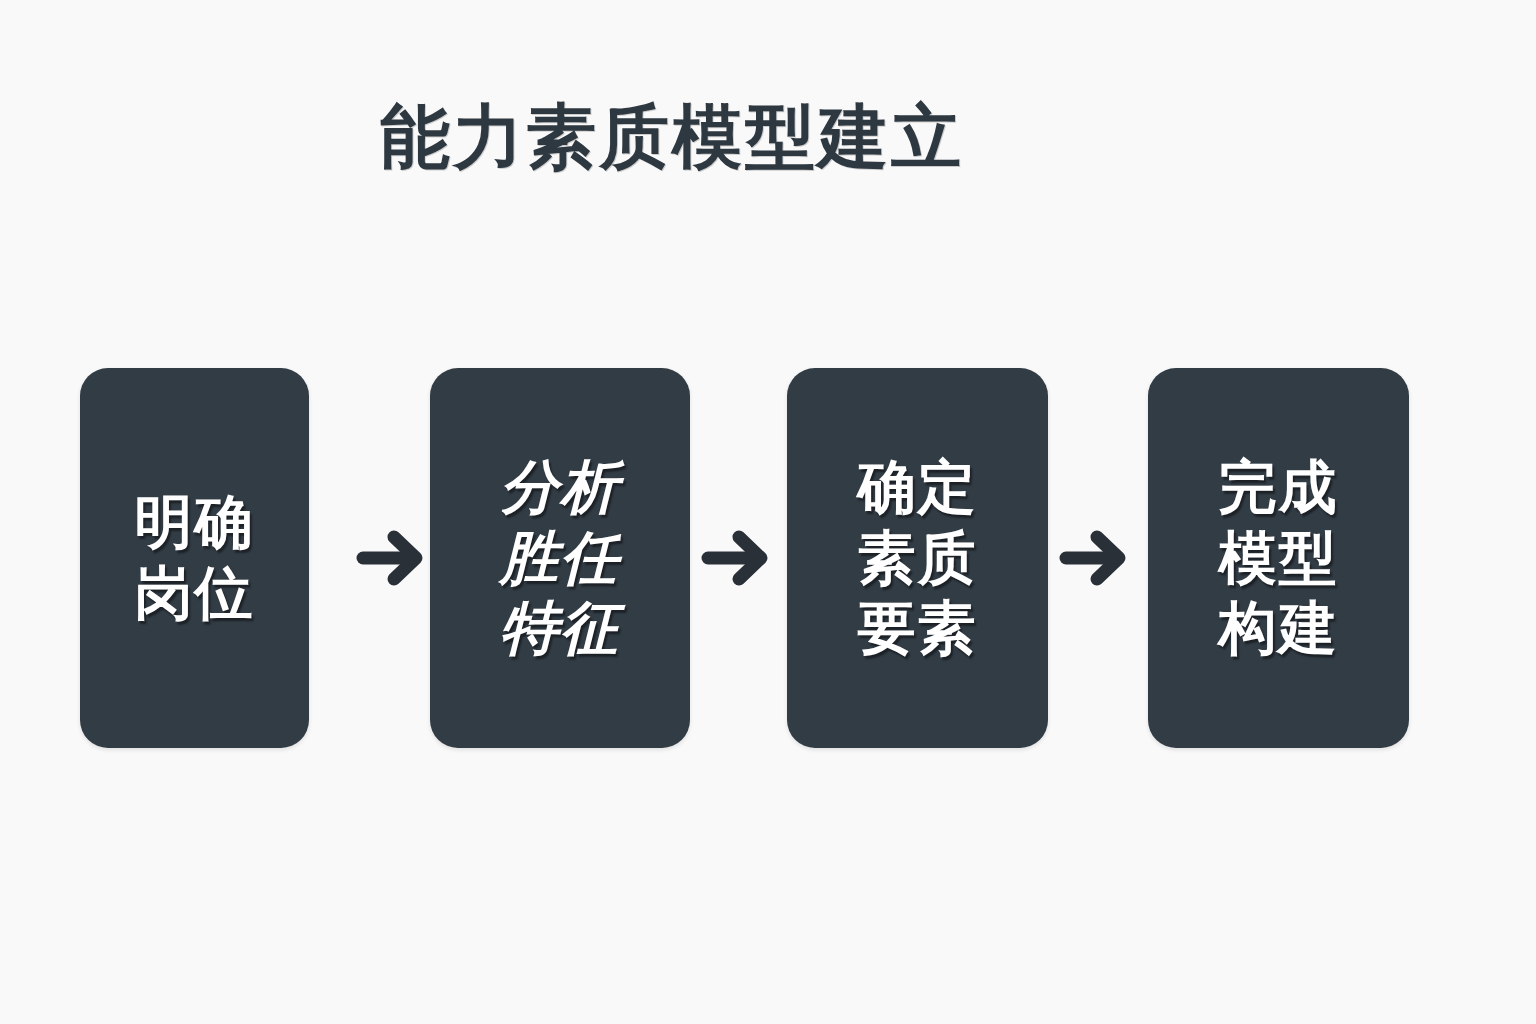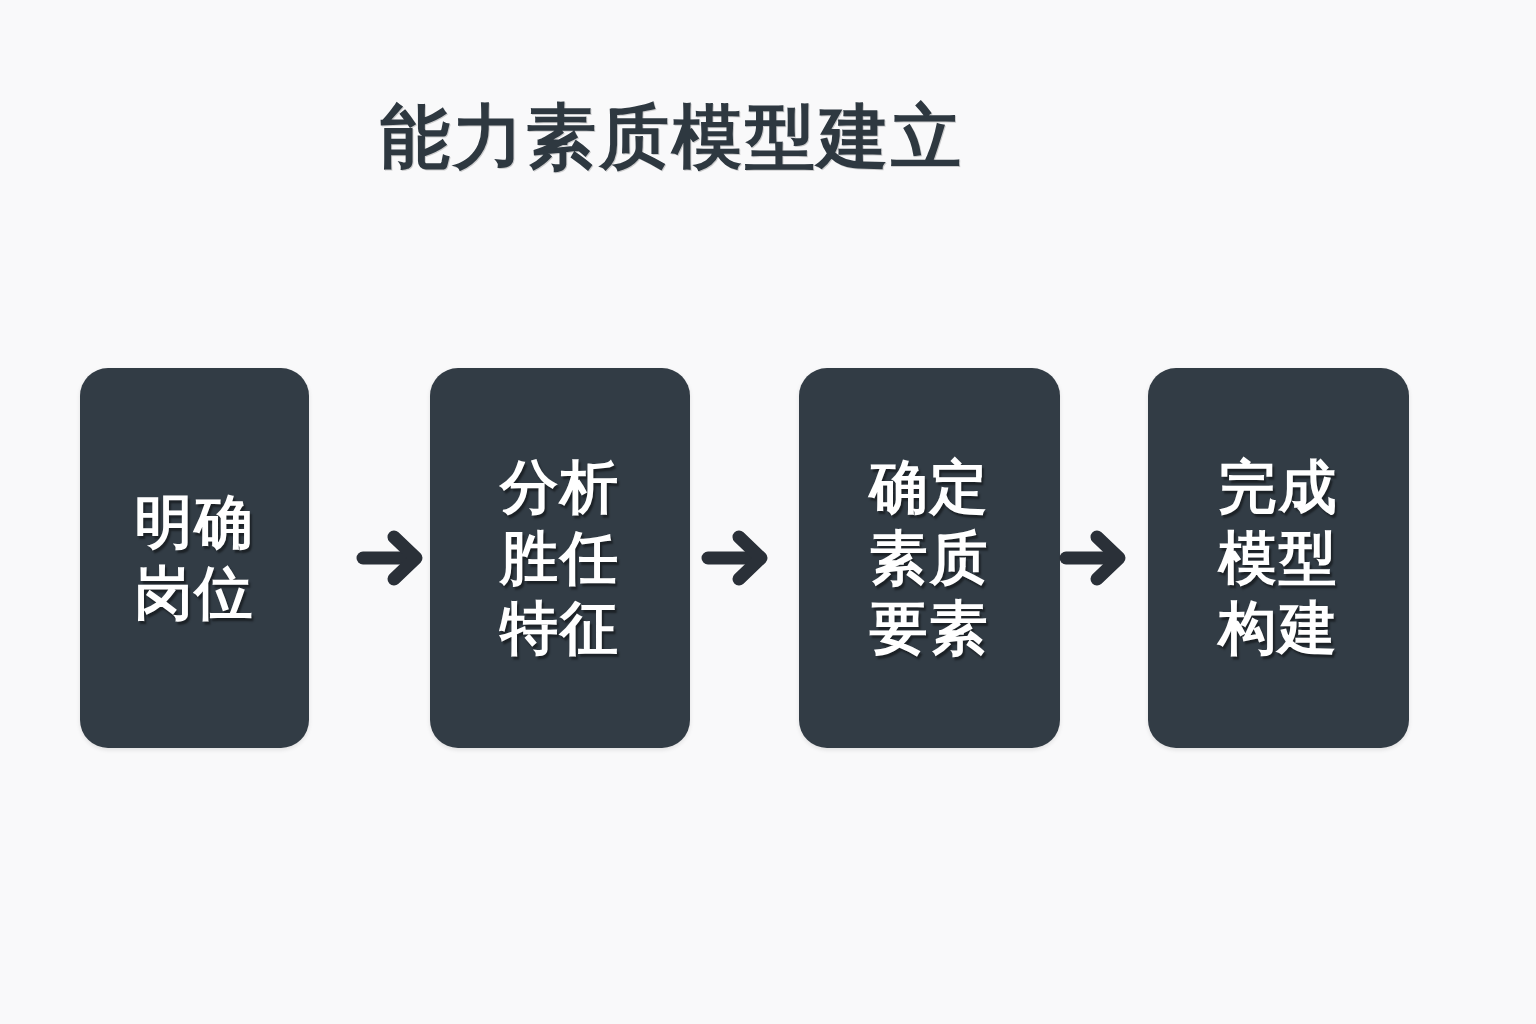--- a/index.html
+++ b/index.html
@@ -50,22 +50,22 @@
     top: 0;
     height: 380px;
     background: #323c45;
     border-radius: 28px;
     display: flex;
     align-items: center;
     justify-content: center;
     box-shadow: 0 2px 4px rgba(0,0,0,0.10);
   }
   .step-box.s0 { left: 0px;    width: 229px; }
-  .step-box.s1 { left: 350px;  width: 260px; }
-  .step-box.s2 { left: 707px;  width: 261px; margin-left: 12px; }
+  .step-box.s1 { left: 350px;  width: 260px; font-style: italic; }
+  .step-box.s2 { left: 707px;  width: 261px; }
   .step-box.s3 { left: 1068px; width: 261px; }
 
   .step-label {
     color: #ffffff;
     font-size: 58px;
     font-weight: bold;
     line-height: 1.22;
     text-align: center;
     letter-spacing: 2px;
     white-space: pre-line;

